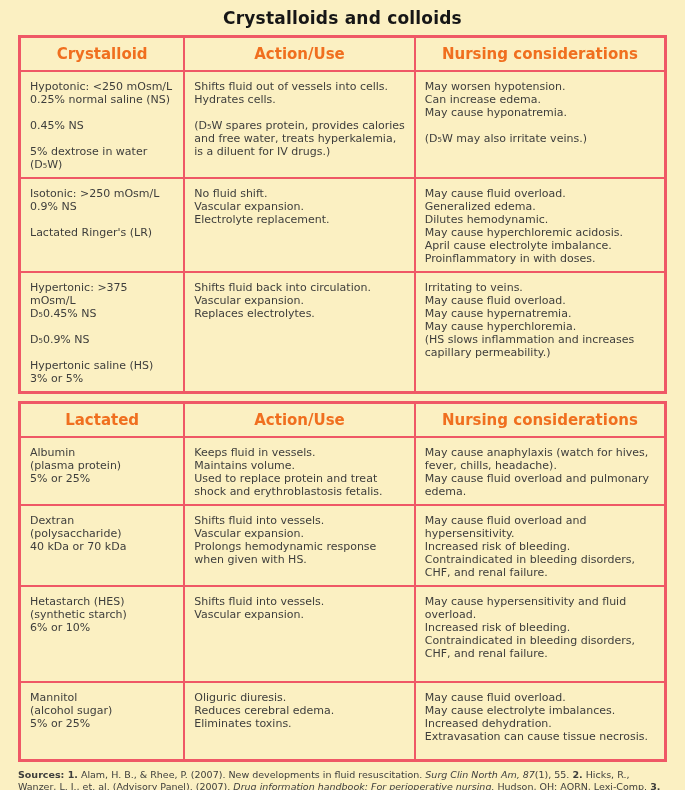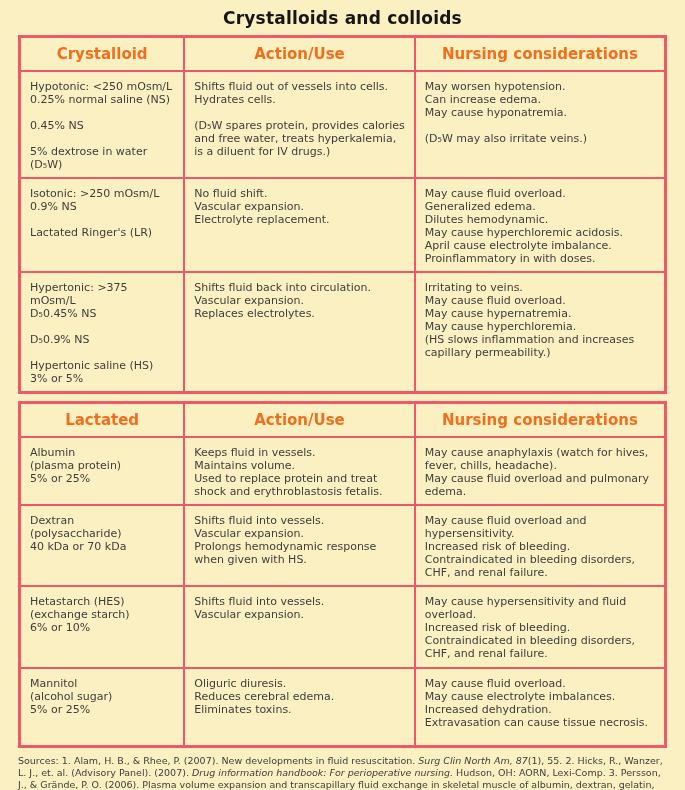--- a/index.html
+++ b/index.html
@@ -35,28 +35,28 @@
     padding:8px 8px 6px 9px;
   }
   .line{margin:0;}
   .gap{height:13px;}
   
   table.t0 tbody tr:nth-child(1){height:100px;}
   table.t0 tbody tr:nth-child(2){height:90px;}
   table.t0 tbody tr:nth-child(3){height:110px;}
   table.t1 tbody tr:nth-child(1){height:66px;}
   table.t1 tbody tr:nth-child(2){height:80px;}
-  table.t1 tbody tr:nth-child(3){height:82px;}
+  table.t1 tbody tr:nth-child(3){height:96px;}
   table.t1 tbody tr:nth-child(4){height:78px;}
   .footer{
     margin:6px 18px 0 18px;
     font-size:9.5px;line-height:12px;color:#3e3e3c;
     text-align:left;
   }
-  .footer .b{font-weight:normal;text-align:right;}
+  .footer .b{font-weight:bold;text-align:right;}
   .footer .i{font-style:italic;}
 </style>
 </head>
 <body>
 
 <div class="page">
 
   <div class="title">Crystalloids and colloids</div>
 
   <table class="ref t0">
@@ -186,21 +186,21 @@
           </td>
           <td>
             <div class="line">May cause fluid overload and hypersensitivity.</div>
             <div class="line">Increased risk of bleeding.</div>
             <div class="line">Contraindicated in bleeding disorders, CHF, and renal failure.</div>
           </td>
         </tr>
         <tr>
           <td>
             <div class="line">Hetastarch (HES)</div>
-            <div class="line">(exchange starch)</div>
+            <div class="line">(synthetic starch)</div>
             <div class="line">6% or 10%</div>
           </td>
           <td>
             <div class="line">Shifts fluid into vessels.</div>
             <div class="line">Vascular expansion.</div>
           </td>
           <td>
             <div class="line">May cause hypersensitivity and fluid overload.</div>
             <div class="line">Increased risk of bleeding.</div>
             <div class="line">Contraindicated in bleeding disorders, CHF, and renal failure.</div>

